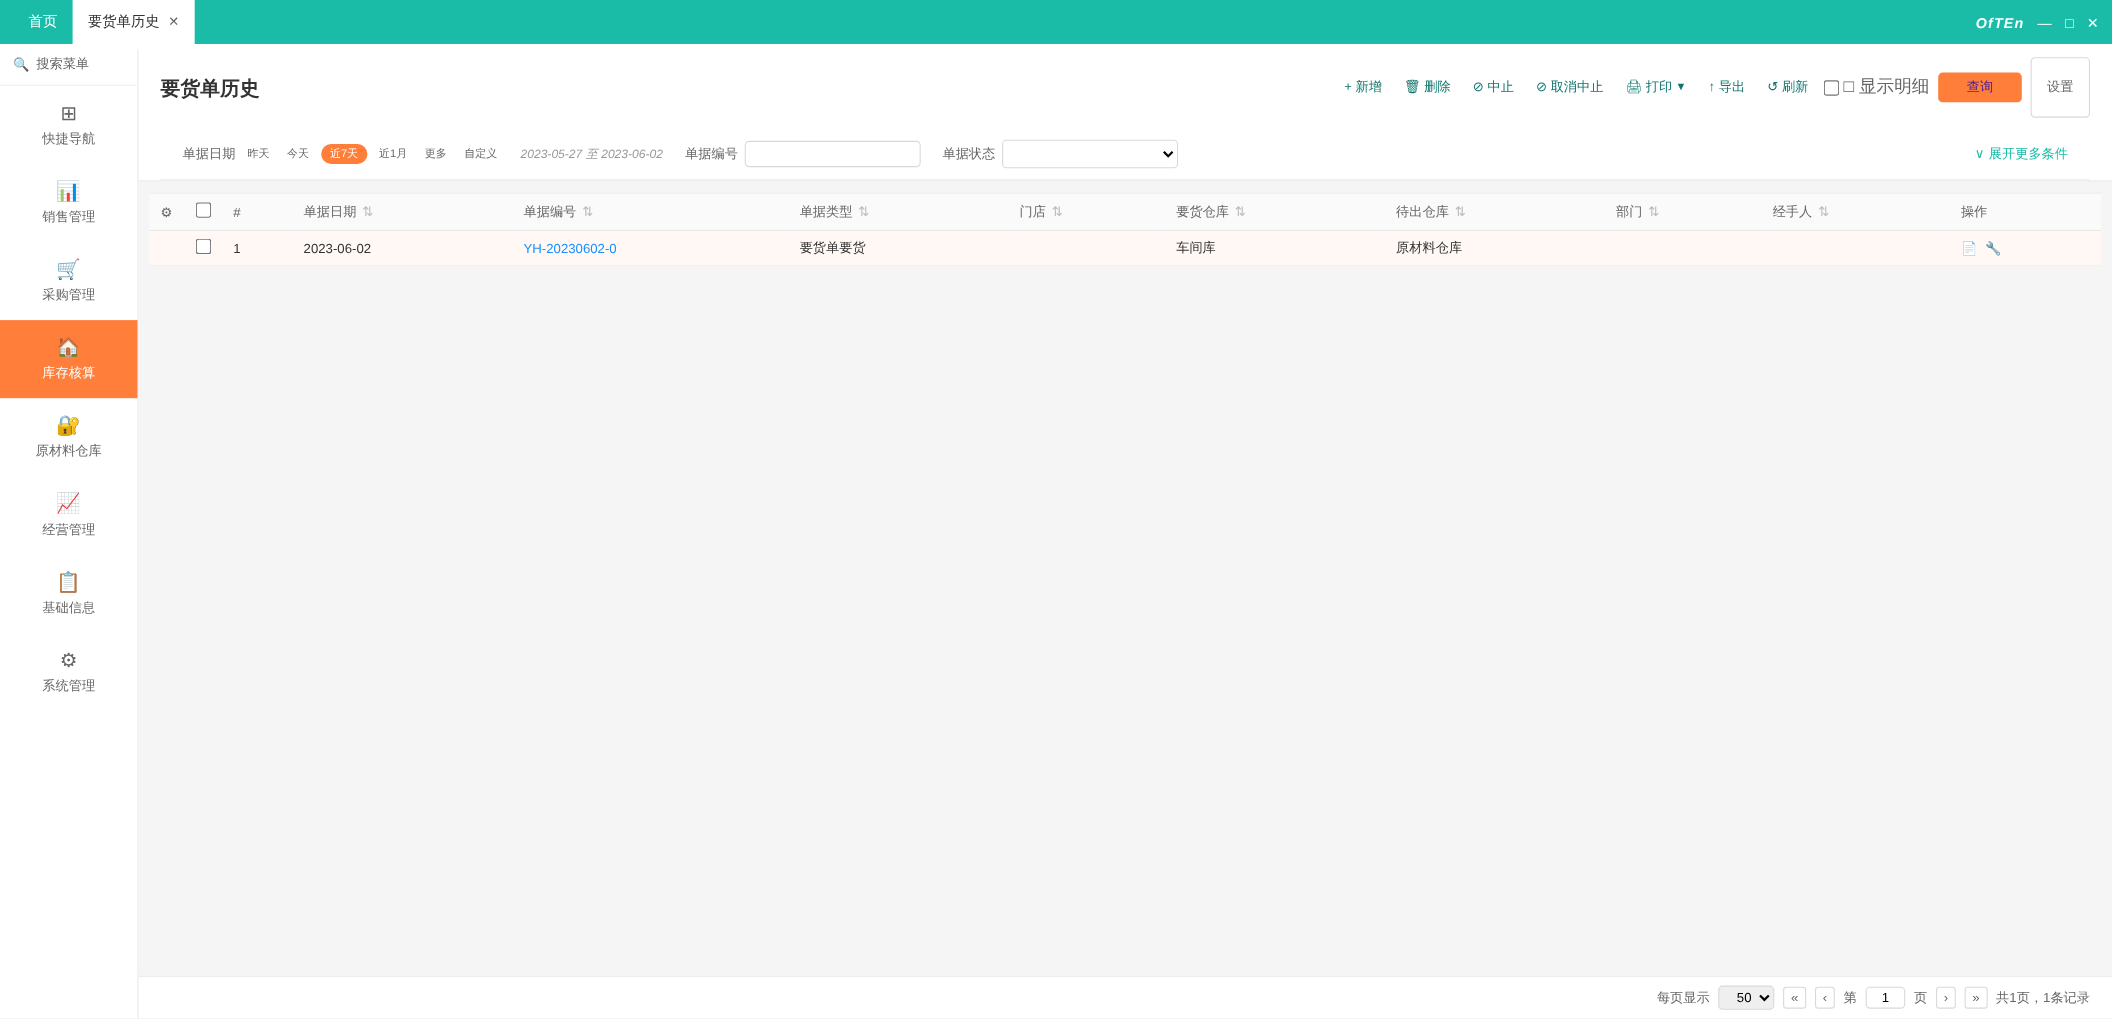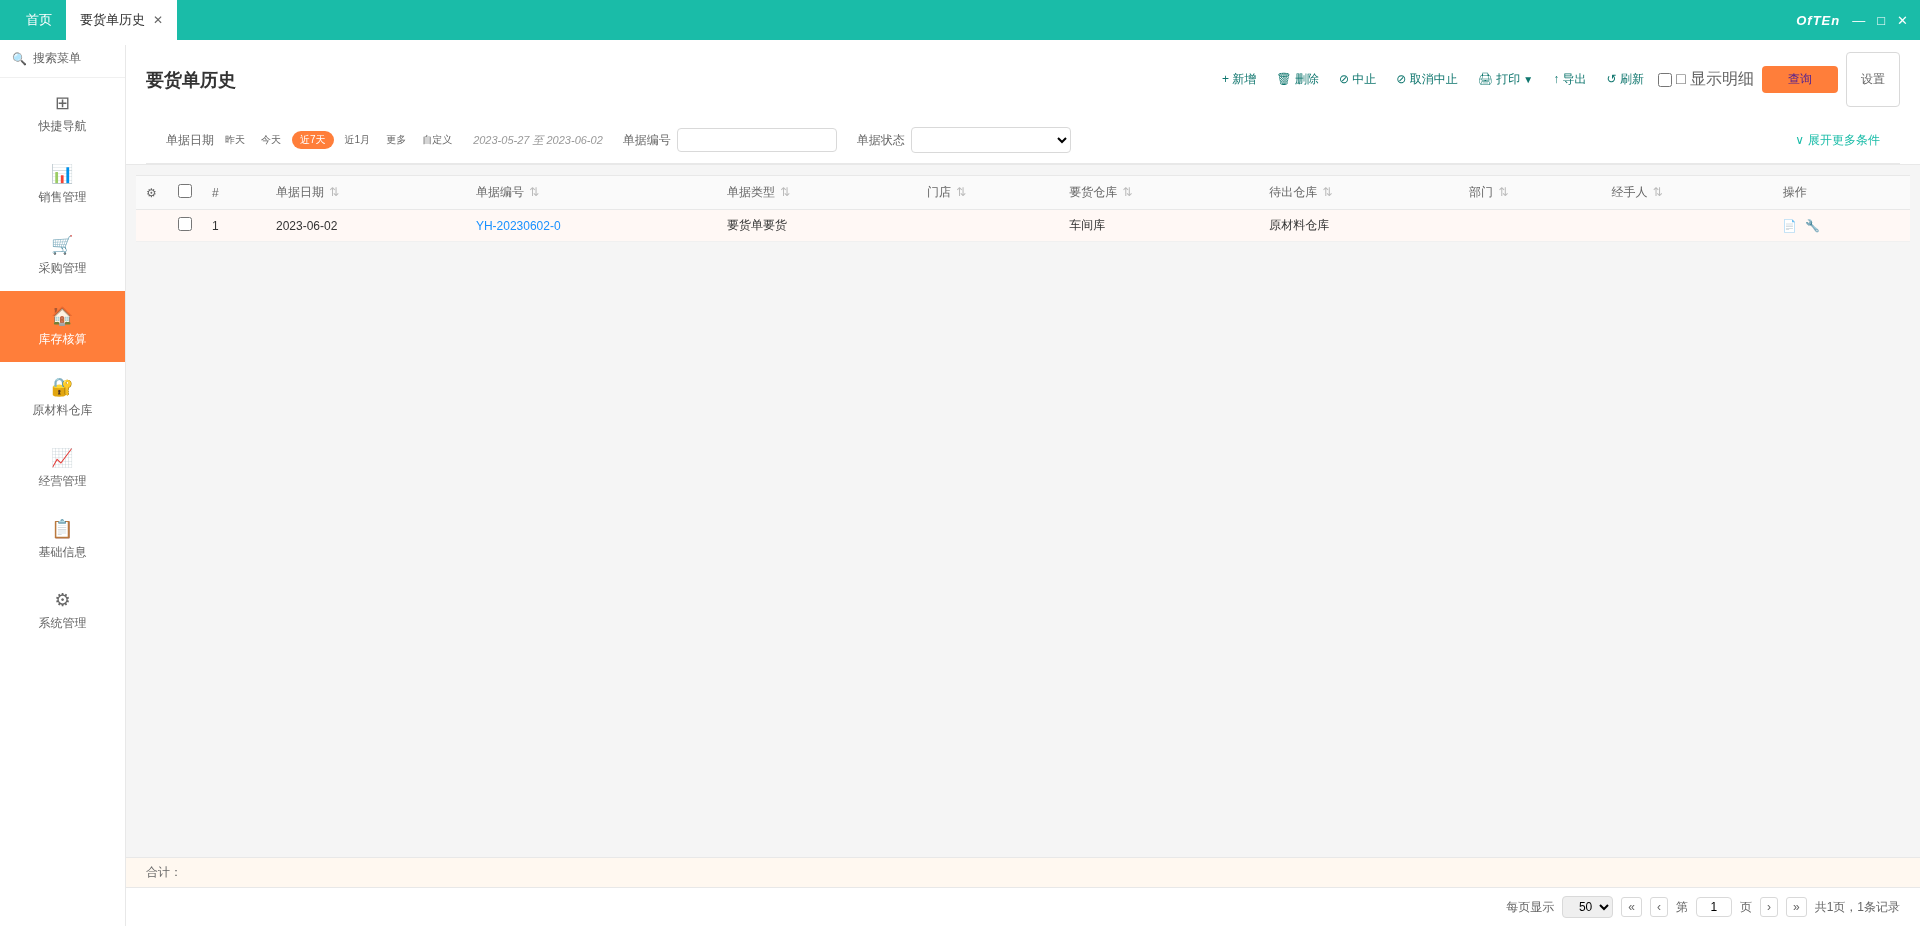--- a/index.html
+++ b/index.html
@@ -263,23 +263,20 @@
             <td></td>
             <td>
               <span style="cursor:pointer; margin-right:4px;">📄</span>
               <span style="cursor:pointer;">🔧</span>
             </td>
           </tr>
         </tbody>
       </table>
     </div>
 
-    <div class="table-footer">
-      <span>合计：</span>
-    </div>
 
     <div class="pagination">
       <span>每页显示</span>
       <select class="page-size-select">
         <option>50</option>
         <option>10</option>
         <option>20</option>
         <option>100</option>
       </select>
       <button class="page-nav-btn">«</button>

